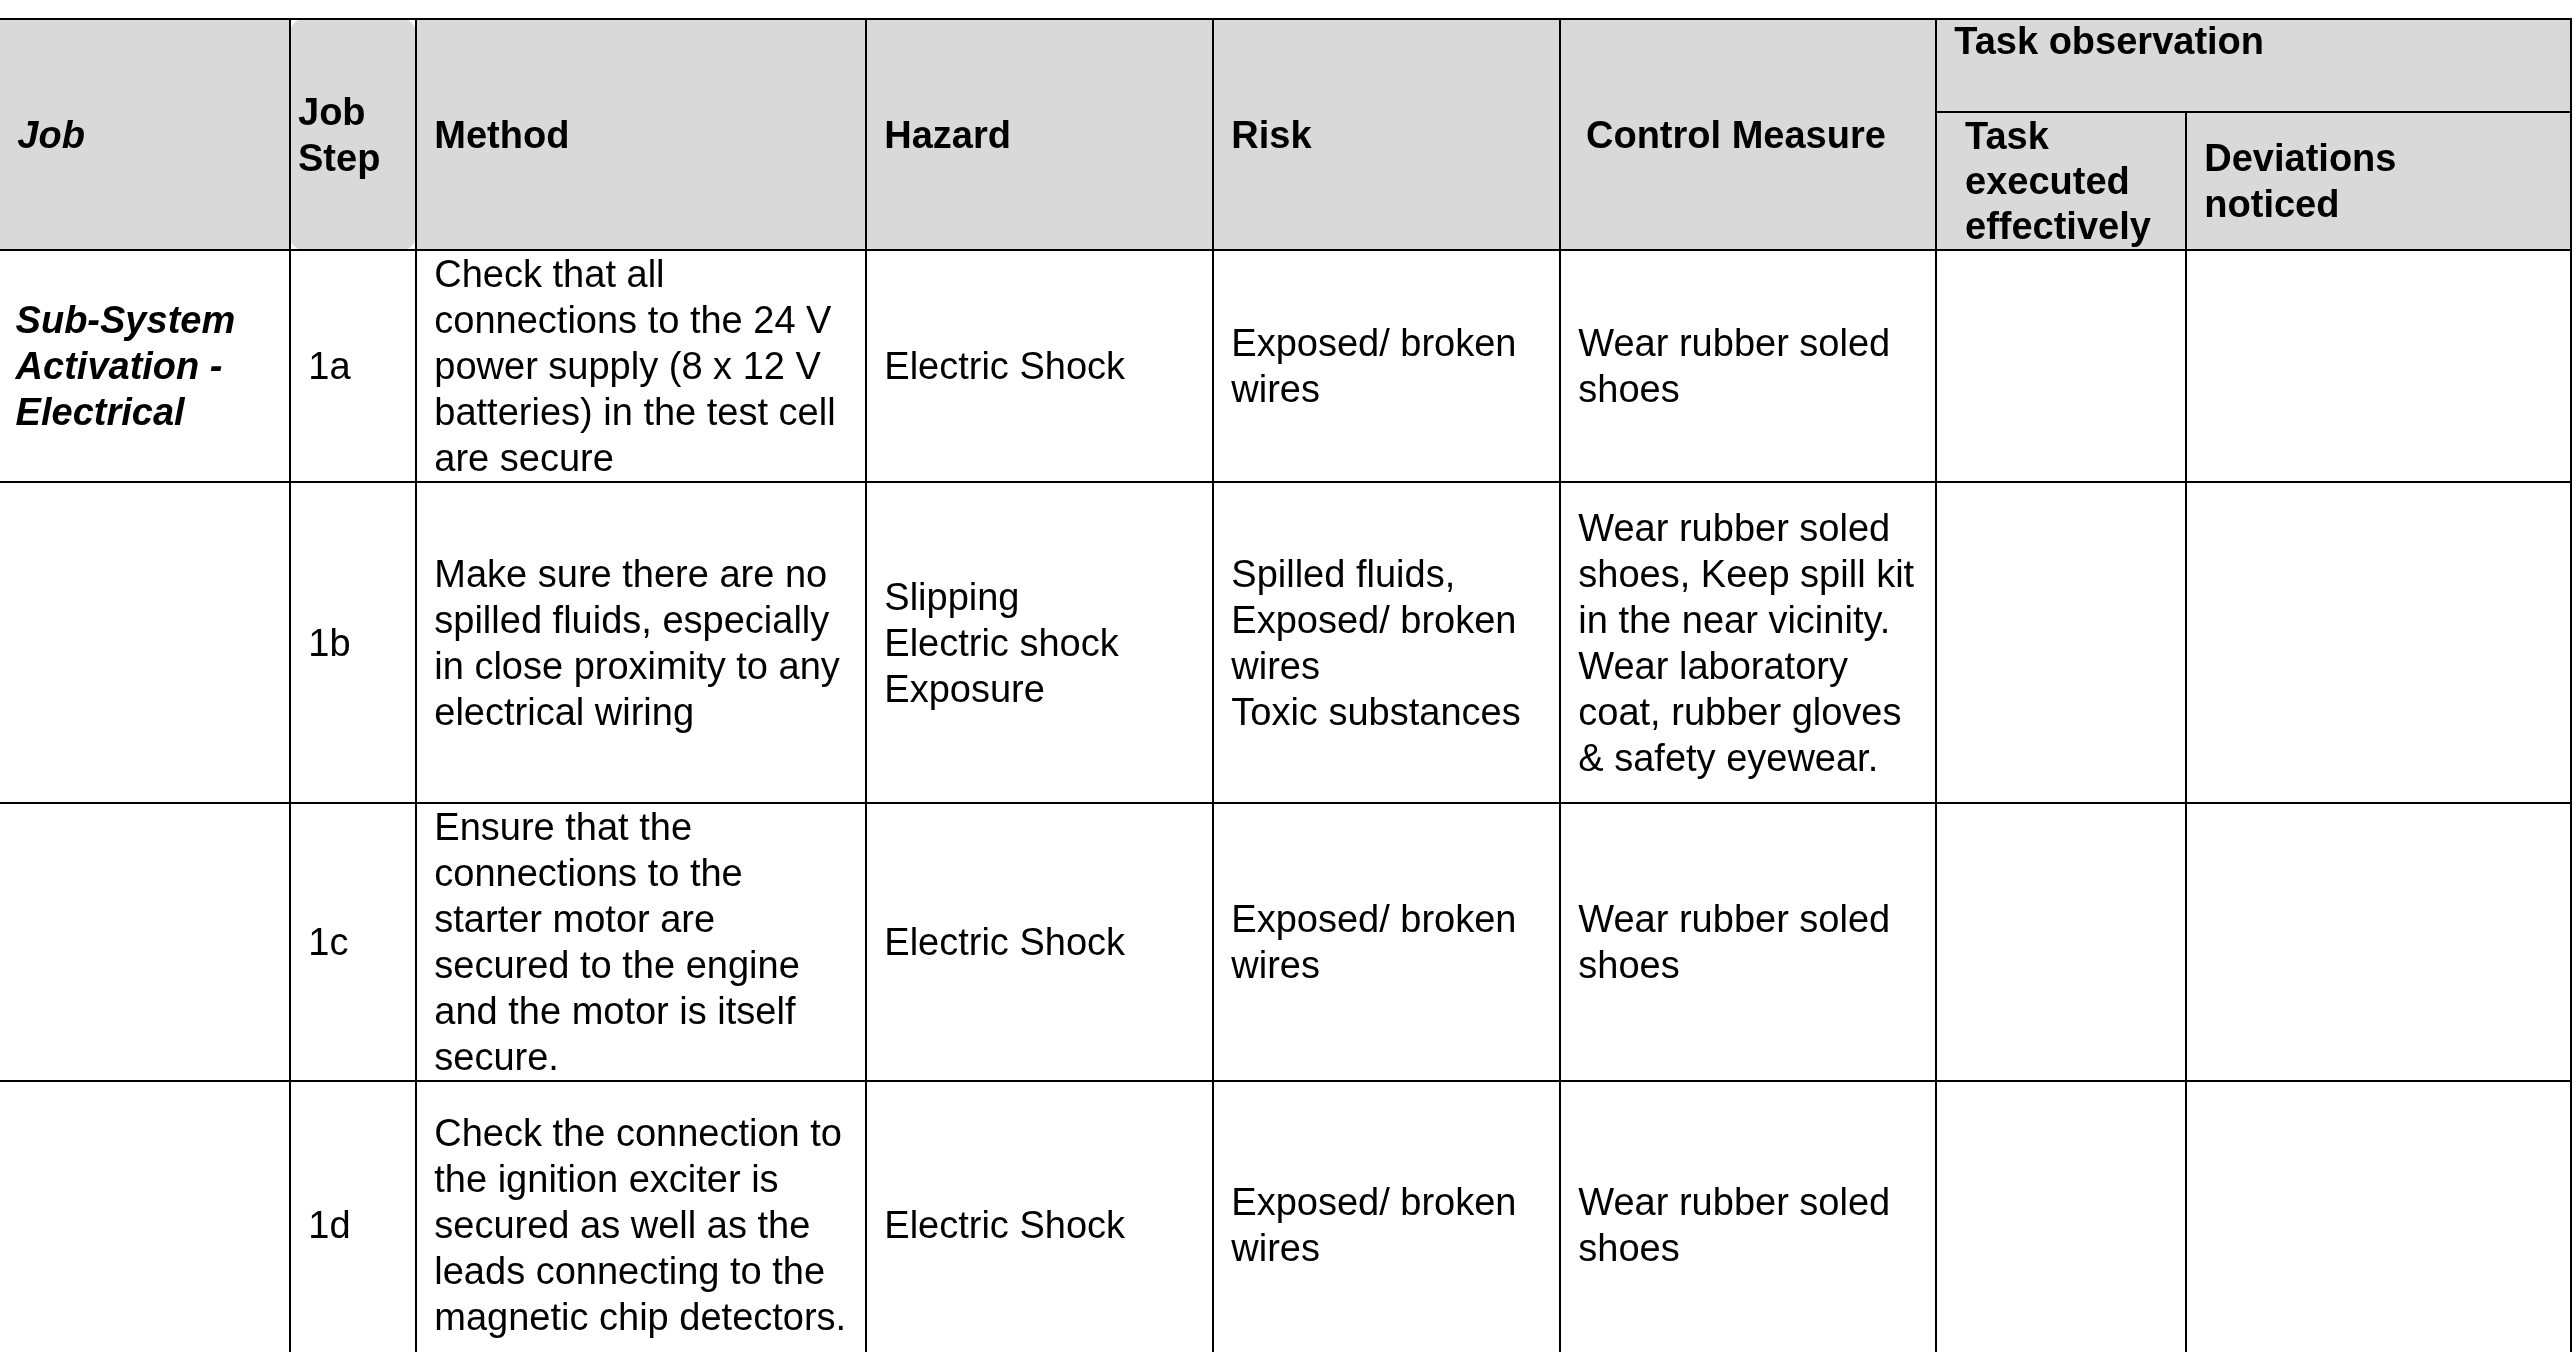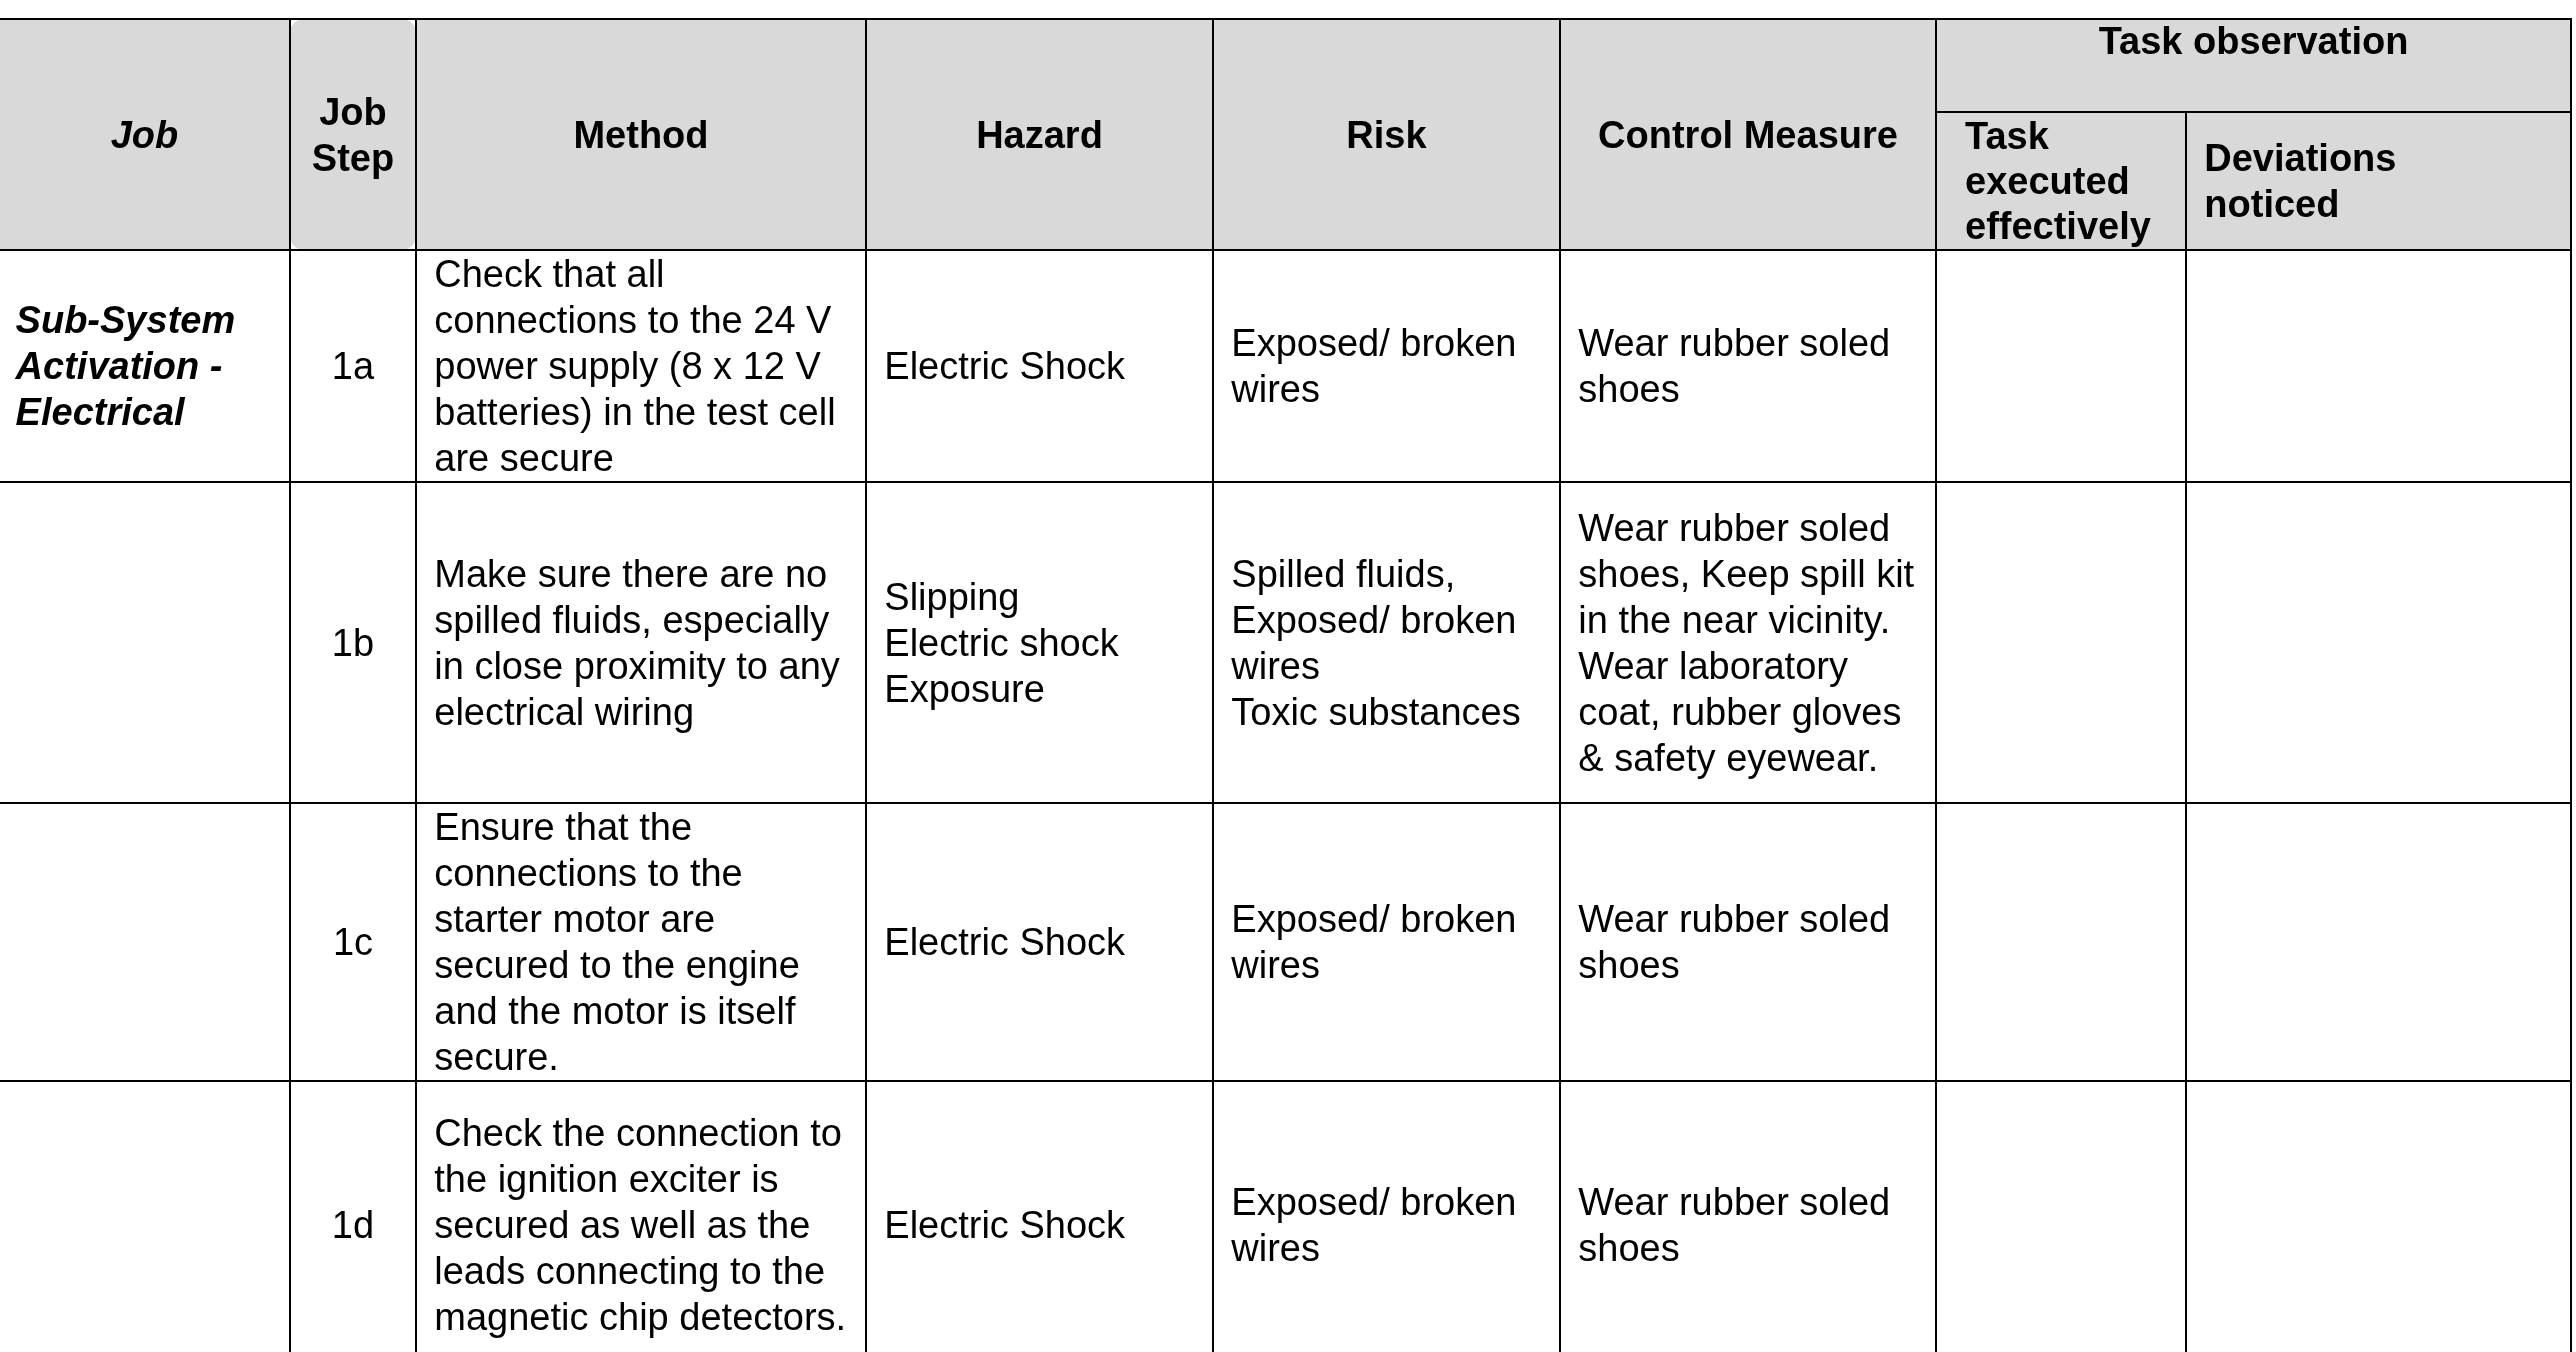--- a/index.html
+++ b/index.html
@@ -2,21 +2,21 @@
 <html style="font-size:14px"><head>
 <meta charset="utf-8">
 <style>
   html, body { margin: 0; padding: 0; background: #ffffff; }
   body { width: 2576px; height: 1353px; overflow: hidden; position: relative;
          font-family: "Liberation Sans", sans-serif; color: #000; }
   .tbl { position: absolute; left: 0; top: 18px; border-collapse: collapse; table-layout: fixed; }
   .tbl td, .tbl th { border: 2.6px solid #000; padding: 0 17.3px; font-size: 38px; line-height: 46px; vertical-align: middle; word-wrap: break-word; }
   .tbl th { background: #d9d9d9; font-weight: bold; }
   .tbl .left-edge { border-left: none; font-style: italic; }
-  .c { text-align: center; margin-top: 10px; }
+  .c { text-align: left; margin-top: 10px; }
   .l { text-align: left; }
   .hdr-group { vertical-align: top !important; padding-top: 0 !important; line-height: 43px !important; }
   .bold { font-weight: bold; }
   .multiline { white-space: pre-line; }
   .tbl tr.r-last td { border-bottom: none; }
 </style>
 </head>
 <body>
 
 <table class="tbl">

